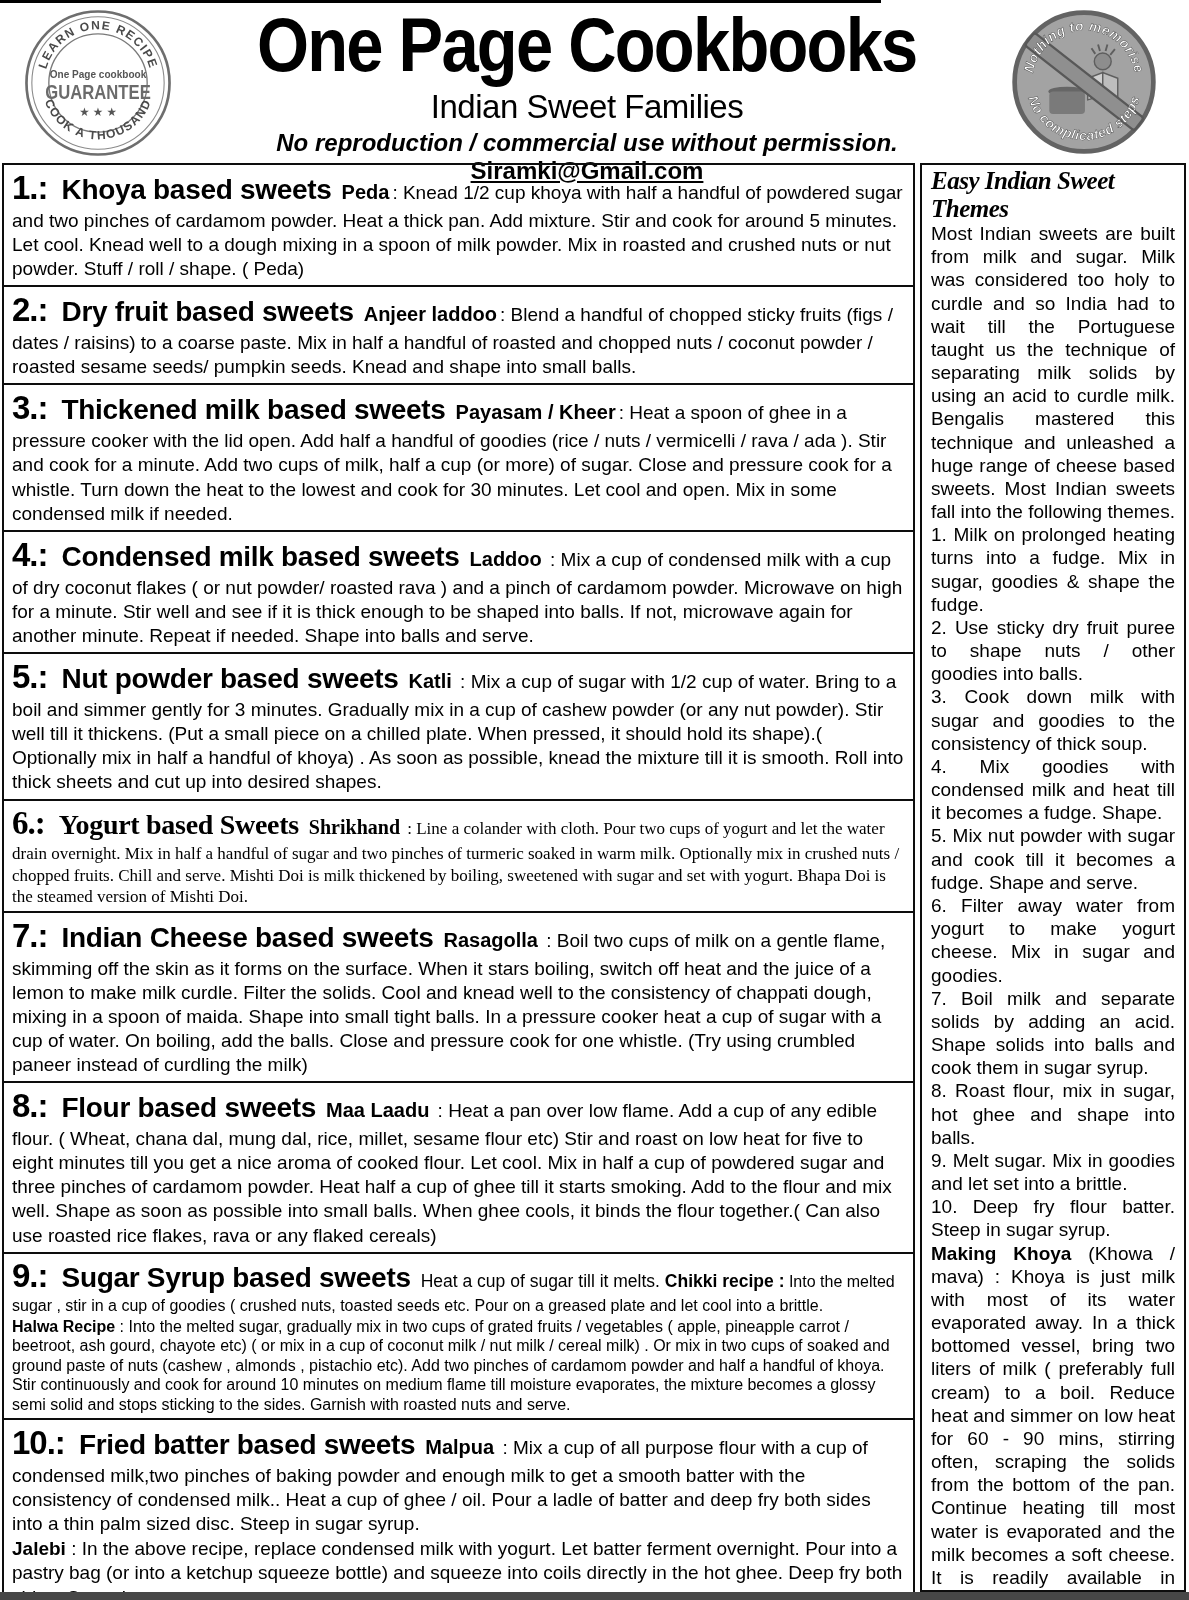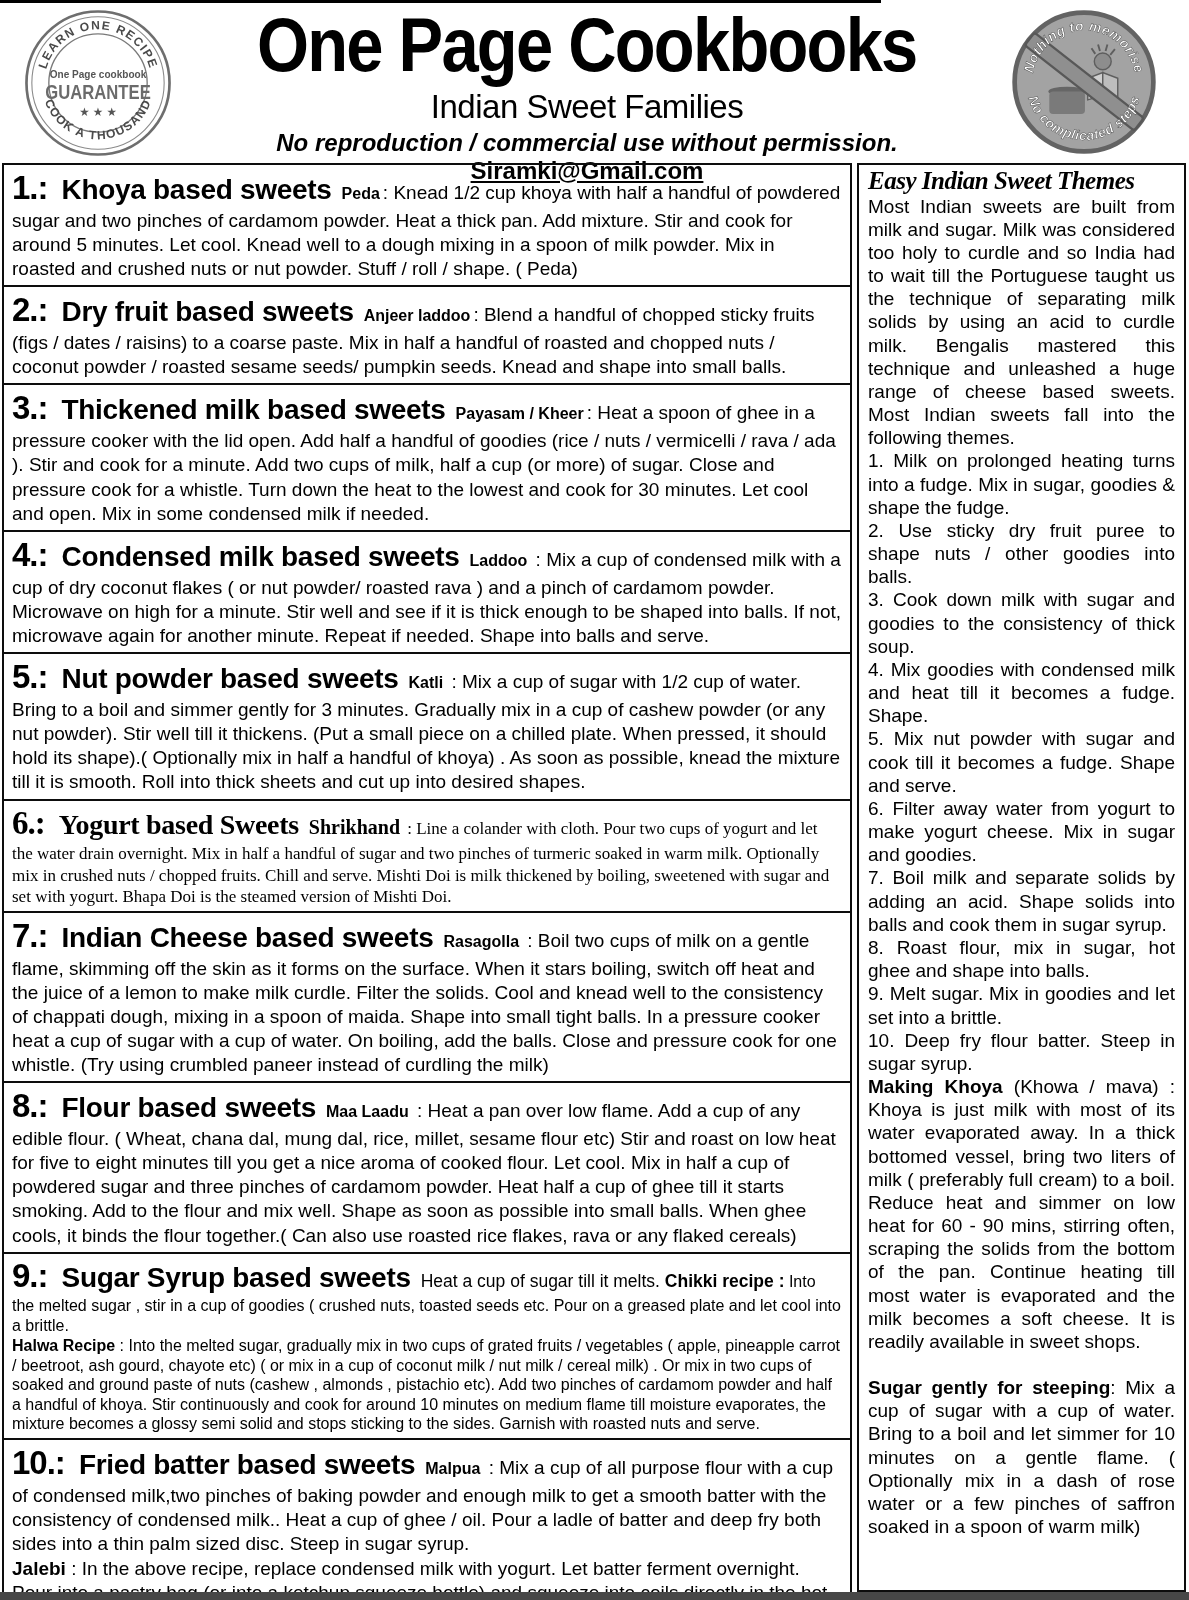--- a/index.html
+++ b/index.html
@@ -30,33 +30,33 @@
   .left-col { flex:1; display:flex; flex-direction:column; }
 
   .section {
     border:2px solid #0d0d0d; margin-top:-2px; padding:2px 8px 4px 8px;
     font-size:19px; line-height:1.27;
   }
   .section:first-child { margin-top:0; }
   .left-col .section:last-child { flex:1; }
   .num  { font-size:33px; font-weight:bold; letter-spacing:-1px; margin-right:14px; }
   .stitle { font-size:28px; font-weight:bold; letter-spacing:-0.3px; margin-right:10px; }
-  .rname { font-size:16px; font-weight:bold; margin-right:3px; }
+  .rname { font-size:20px; font-weight:bold; margin-right:3px; }
   .sec6 { font-size:17px; line-height:1.24;font-family:Liberation Serif, serif; }
   .sec6 .rname { font-size:20px; }
   .sec9 { font-size:16px; line-height:1.22; }
   .sec9 .intro { font-size:17.5px; }
   .sec9 .blead { font-weight:bold; font-size:17.5px; }
   .sec9 .para2 .blead { font-size:16px; }
   .blead { font-weight:bold; }
   .para2 { margin-top:1px; }
 
   
   .sidebar {
-    width:329px; border:2px solid #0d0d0d; padding:2px 9px 6px 9px;
+    width:266px; border:2px solid #0d0d0d; padding:2px 9px 6px 9px;
     font-size:19px; line-height:1.22; text-align:justify;
   }
   .sidebar h2 {
     font-family:"Liberation Serif", serif; font-style:italic; font-weight:bold;
     font-size:25px; line-height:1.1; text-align:left; letter-spacing:-0.5px;
   }
   .sidebar p { margin:0; }
   .sb-syrup { margin-top:23px !important; }
 
   .bottom-bar { height:8px; background:#474747; width:100%; }

